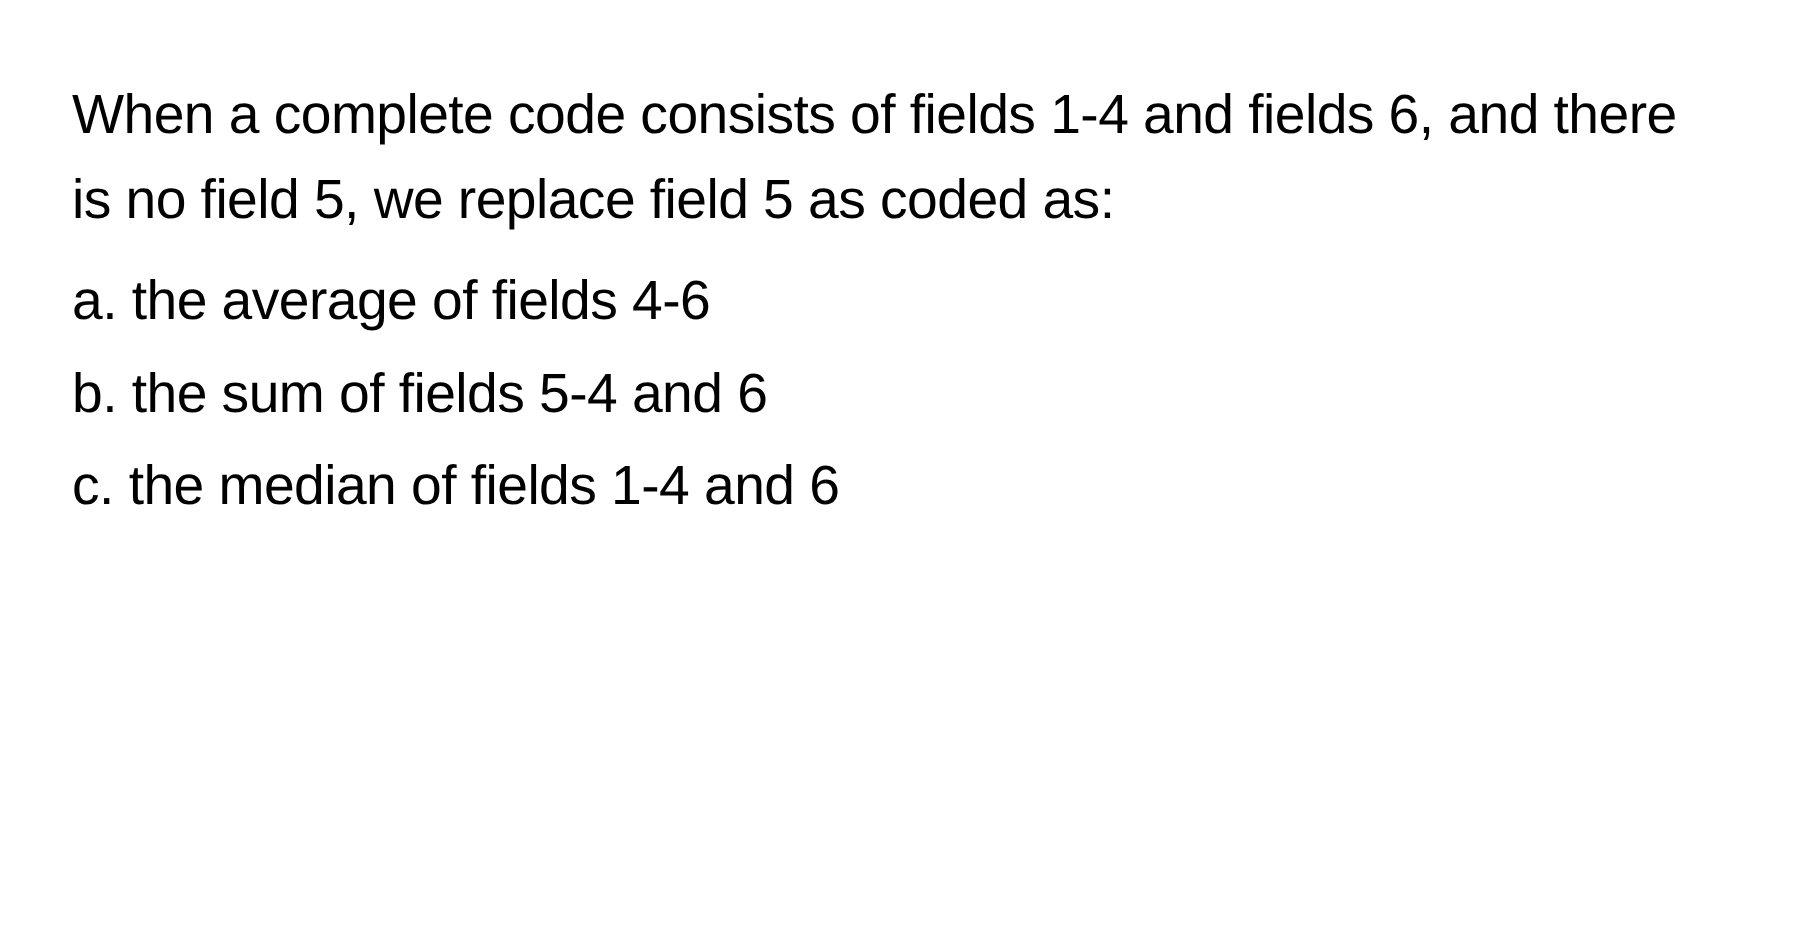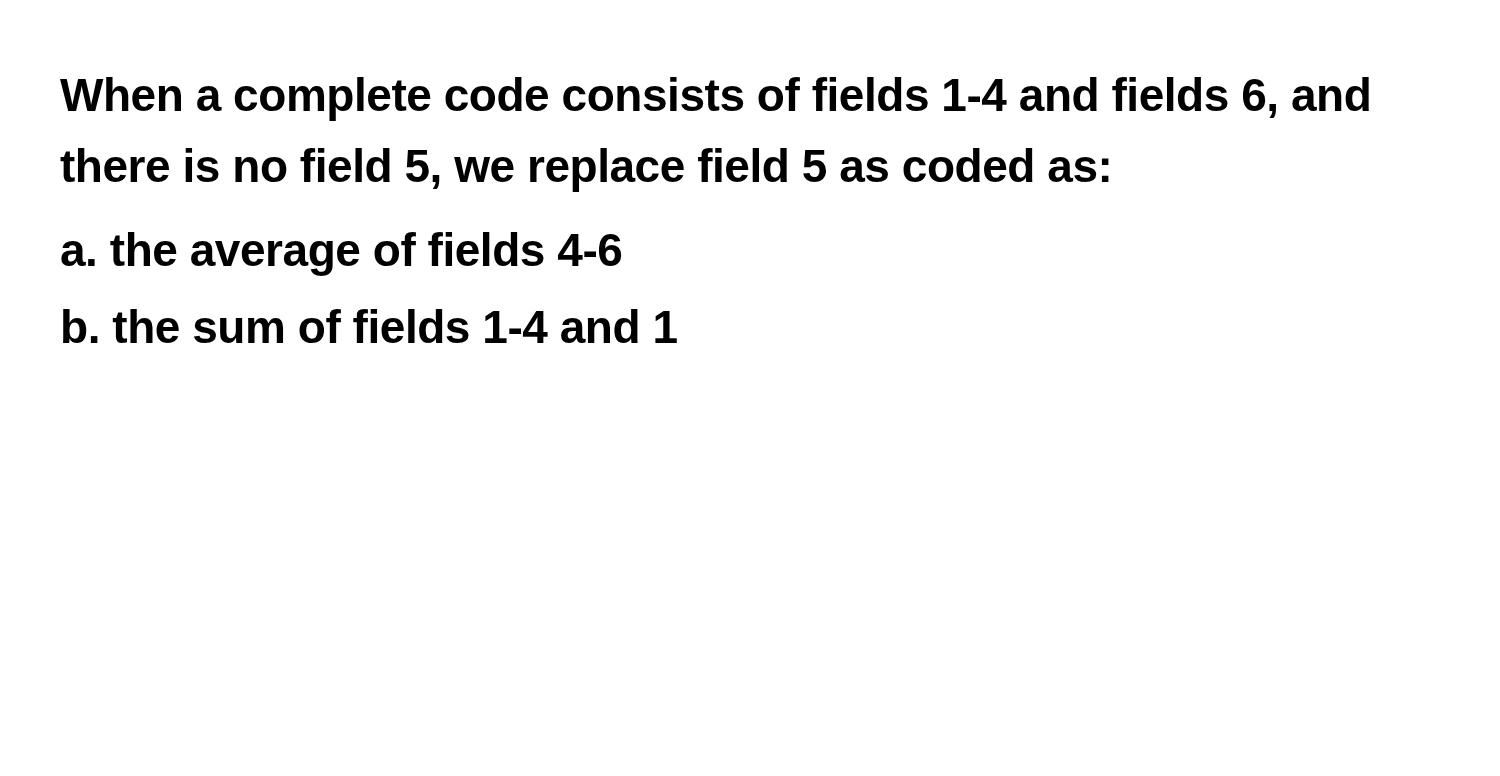--- a/index.html
+++ b/index.html
@@ -1,19 +1,18 @@
 <!DOCTYPE html>
 <html><head>
   <meta charset="utf-8">
   <style>
     * {
       margin: 0;
       padding: 0;
       box-sizing: border-box;
-      font-weight: bold;
     }
     body {
       width: 1500px;
       height: 776px;
       background: #ffffff;
       font-family: -apple-system, BlinkMacSystemFont, "Segoe UI", Helvetica, Arial, sans-serif;
       color: #000000;
       padding: 60px 60px 40px 60px;
       position: relative;
     }
@@ -40,15 +39,19 @@
 <body>
 
 <div class="question-container">
   <div class="question-text">When a complete code consists of fields 1-4 and fields 6, and there is no field 5, we replace field 5 as coded as:</div>
   <div class="option">
     <span class="option-letter">a.</span>
     <span class="option-text">the average of fields 4-6</span>
   </div>
   <div class="option">
     <span class="option-letter">b.</span>
-    <span class="option-text">the sum of fields 1-4 and 1</span>
+    <span class="option-text">the sum of fields 5-4 and 6</span>
+  </div>
+  <div class="option">
+    <span class="option-letter">c.</span>
+    <span class="option-text">the median of fields 1-4 and 6</span>
   </div>
 </div>
 
 </body></html>

